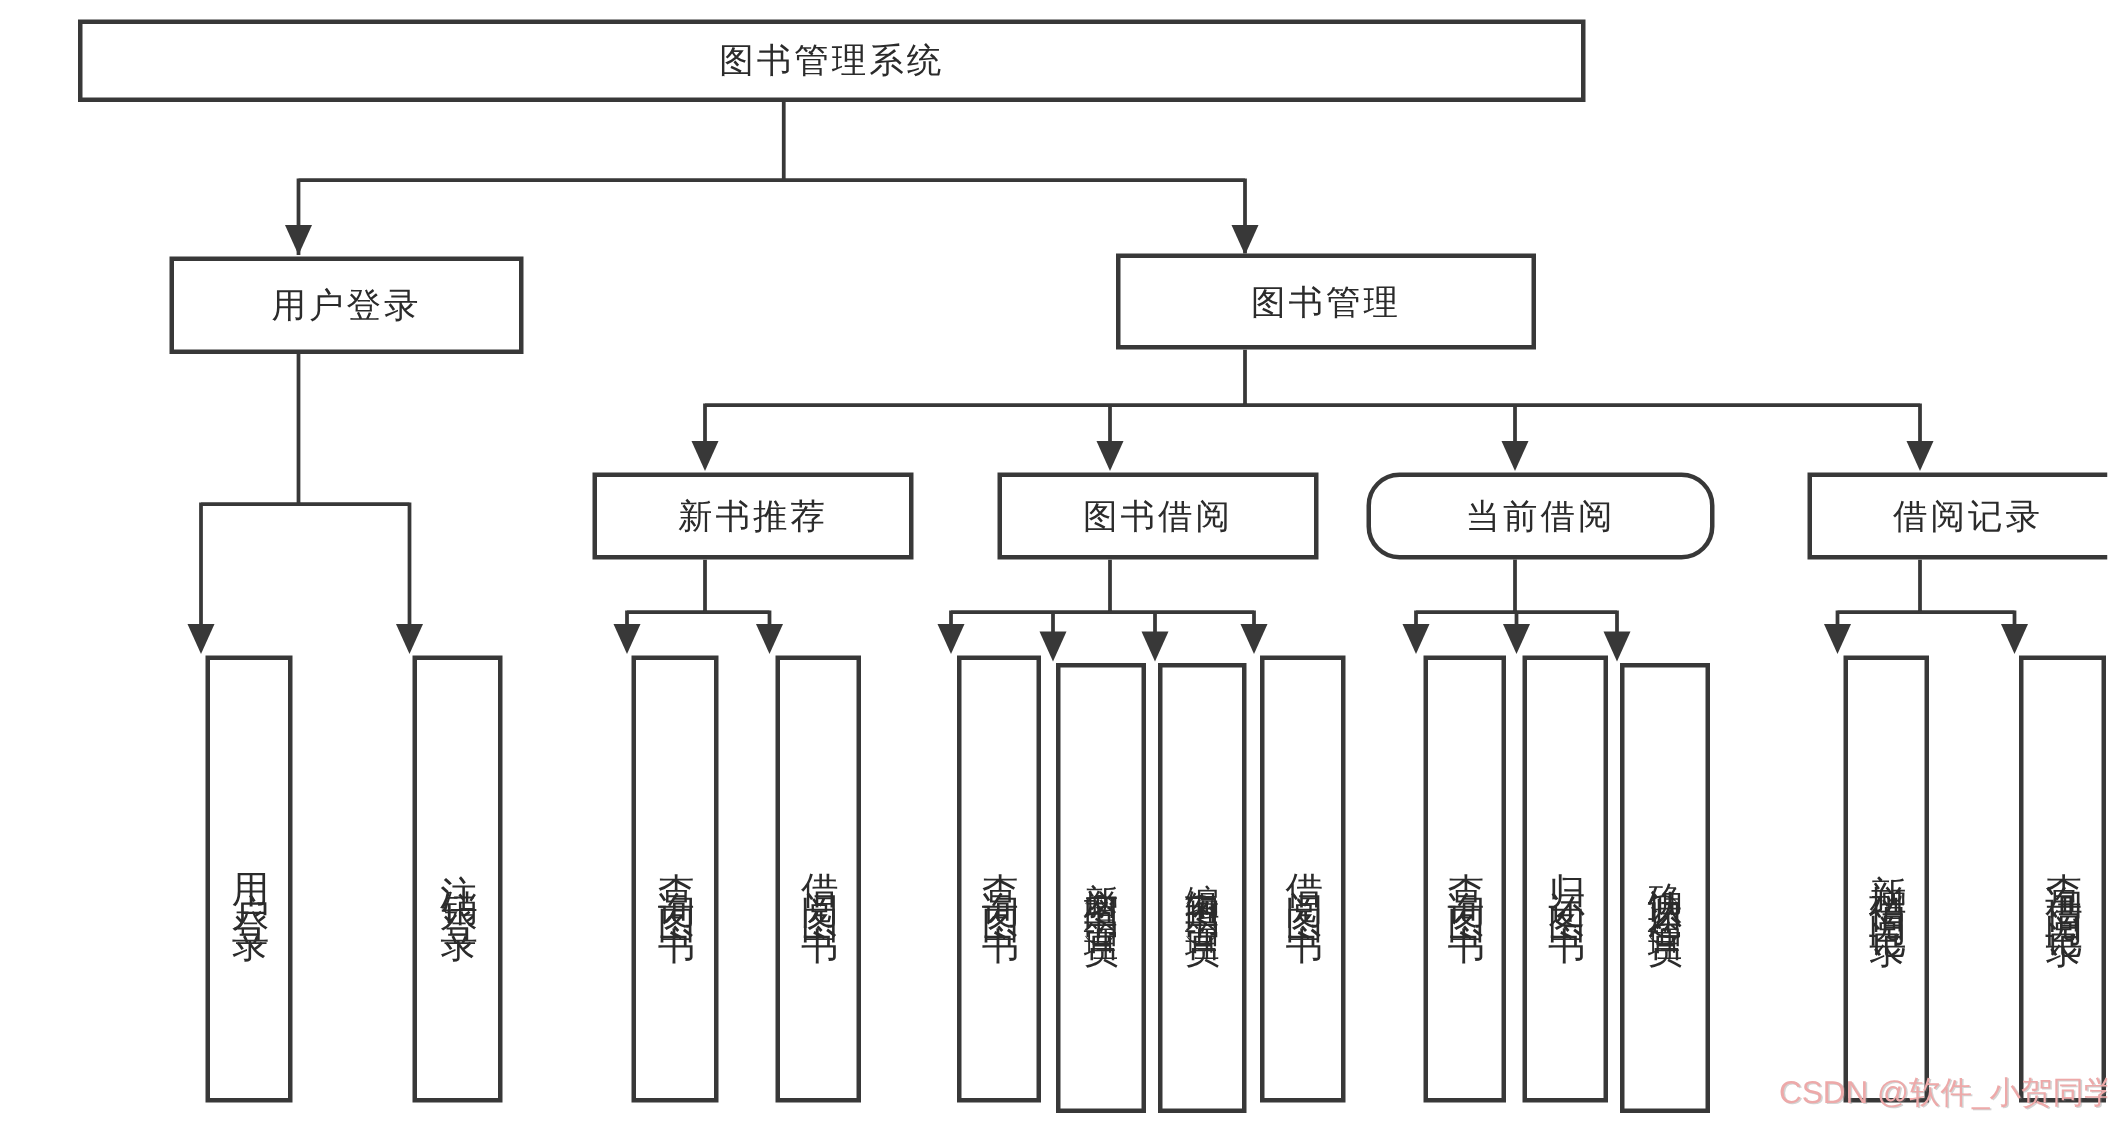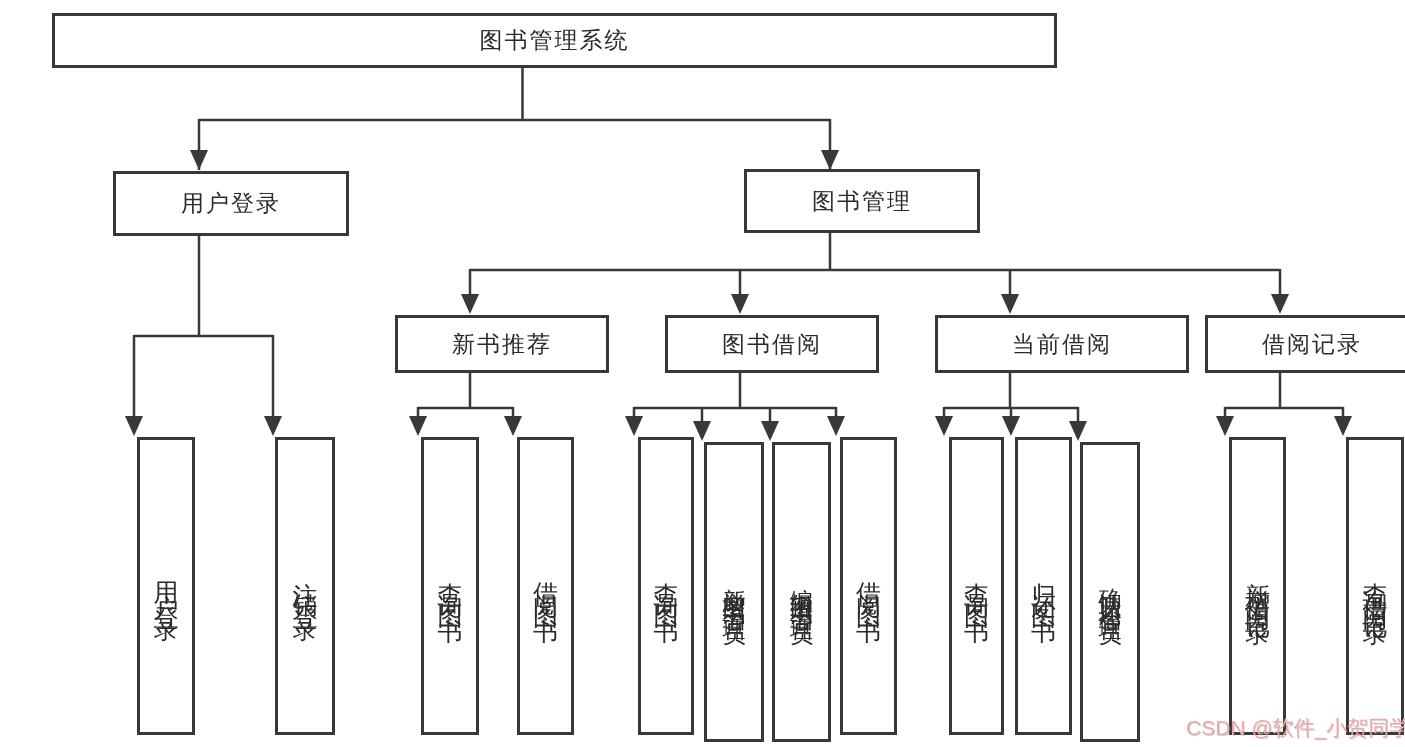--- a/index.html
+++ b/index.html
@@ -105,31 +105,31 @@
     </g>
   </svg>
 
   <div class="box" style="left:20px;top:13px;width:1005px;height:55px;">
     <span class="h-label">图书管理系统</span>
   </div>
 
   <div class="box" style="left:81px;top:171px;width:236px;height:65px;">
     <span class="h-label">用户登录</span>
   </div>
-  <div class="box" style="left:712px;top:169px;width:236px;height:64px;">
+  <div class="box" style="left:712px;top:169px;width:280px;height:64px;">
     <span class="h-label">图书管理</span>
   </div>
 
   <div class="box" style="left:363px;top:315px;width:214px;height:58px;">
     <span class="h-label">新书推荐</span>
   </div>
   <div class="box" style="left:633px;top:315px;width:214px;height:58px;">
     <span class="h-label">图书借阅</span>
   </div>
-  <div class="box" style="left:903px;top:315px;width:254px;height:58px;">
+  <div class="box" style="left:879px;top:315px;width:232px;height:58px;border-radius:22px;">
     <span class="h-label">当前借阅</span>
   </div>
   <div class="box" style="left:1173px;top:315px;width:214px;height:58px;">
     <span class="h-label">借阅记录</span>
   </div>
 
   <div class="box" style="left:105px;top:437px;width:58px;height:298px;">
     <span class="v-label">用户登录</span>
   </div>
   <div class="box" style="left:243px;top:437px;width:60px;height:298px;">

